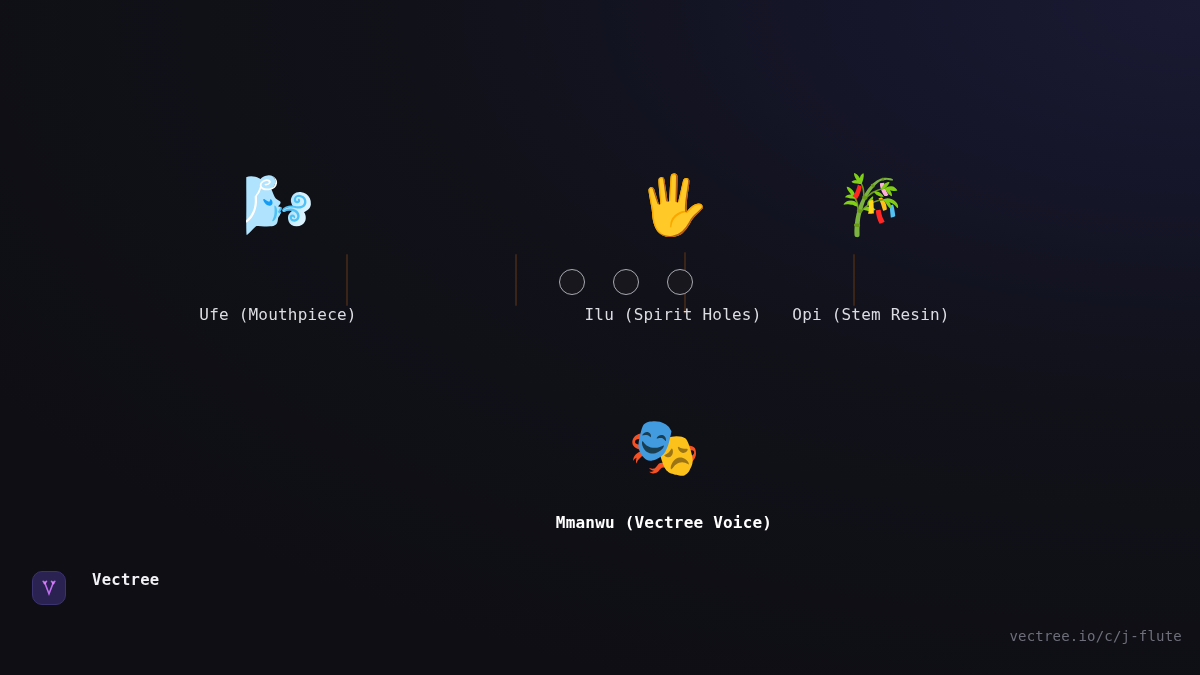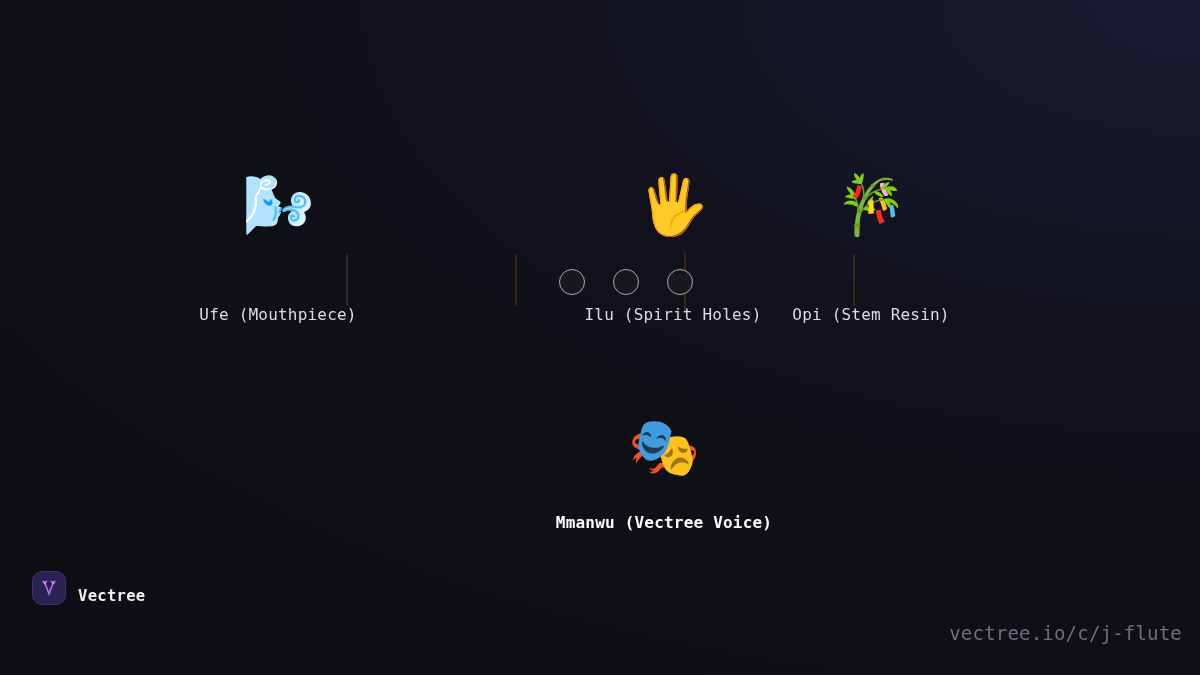--- a/index.html
+++ b/index.html
@@ -82,22 +82,22 @@
   
   .footer {
     position:absolute;
     left:0; right:0; bottom:0;
     height:120px;
   }
   .brand {
     position:absolute;
     left:24px; top:16px;
     display:flex;
-    align-items:flex-end;
-    gap:12px;
+    align-items:flex-start;
+    gap:26px;
     padding-left:8px;
   }
   .brand-mark {
     width:34px; height:34px;
     border-radius:10px;
     background:#2a2250;
     border:1px solid #3b3270;
     display:flex;
     align-items:center;
     justify-content:center;
@@ -113,21 +113,21 @@
     left:22px; top:50px;
     font-size:34px;
     font-weight:bold;
     color:#ffffff;
     letter-spacing:0.5px;
     line-height:42px;
   }
   .footer-url {
     position:absolute;
     right:18px; bottom:31px;
-    font-size:19px;
+    font-size:14px;
     color:#6f6f7b;
     letter-spacing:0.2px;
     text-align:center;
   }
 </style>
 </head>
 <body>
 
 <div class="canvas">
 

